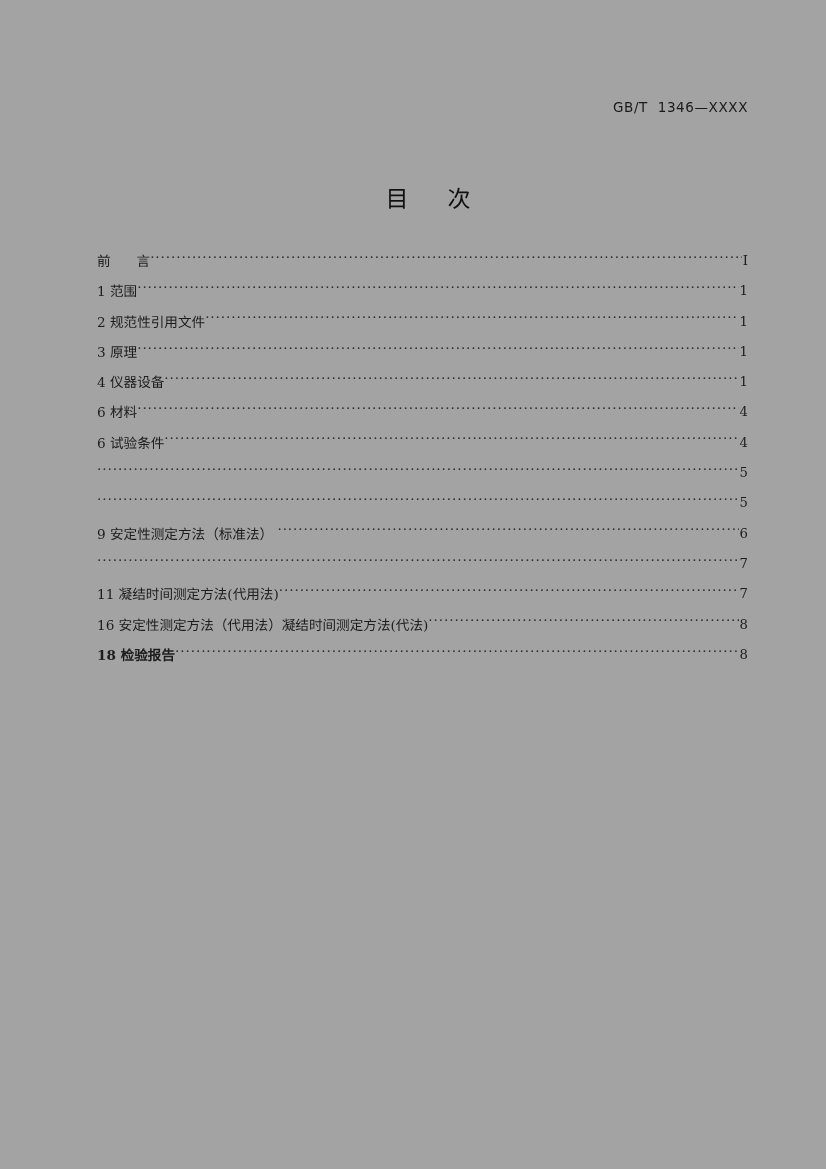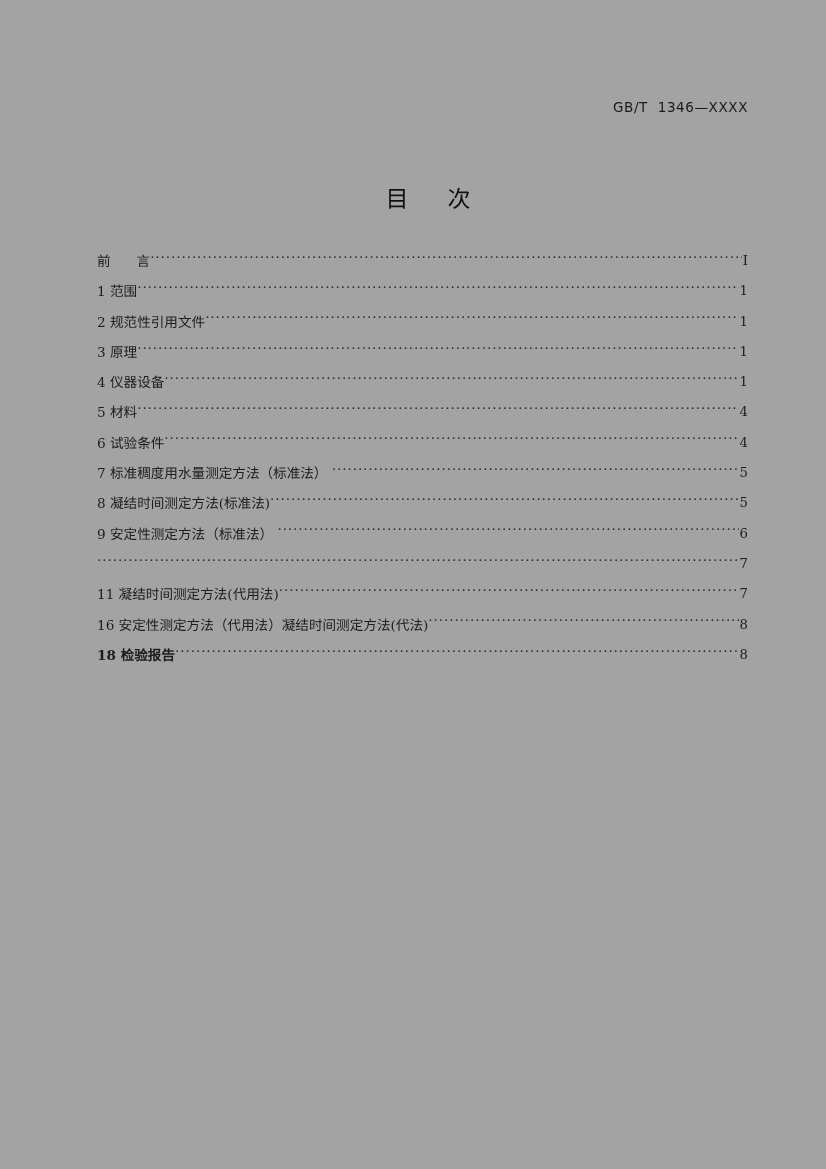--- a/index.html
+++ b/index.html
@@ -108,24 +108,24 @@
   <div class="doc-header">GB/T  1346—XXXX</div>
 
   <div class="toc-title">目    次</div>
 
   <div class="toc" id="toc-list">
       <div class="toc-entry"><span class="toc-label">前      言</span><span class="toc-dots"></span><span class="toc-pageno">I</span></div>
       <div class="toc-entry"><span class="toc-label">1 范围</span><span class="toc-dots"></span><span class="toc-pageno">1</span></div>
       <div class="toc-entry"><span class="toc-label">2 规范性引用文件</span><span class="toc-dots"></span><span class="toc-pageno">1</span></div>
       <div class="toc-entry"><span class="toc-label">3 原理</span><span class="toc-dots"></span><span class="toc-pageno">1</span></div>
       <div class="toc-entry"><span class="toc-label">4 仪器设备</span><span class="toc-dots"></span><span class="toc-pageno">1</span></div>
-      <div class="toc-entry"><span class="toc-label">5 材料</span><span class="toc-dots"></span><span class="toc-pageno">4</span></div>
+      <div class="toc-entry"><span class="toc-label">6 材料</span><span class="toc-dots"></span><span class="toc-pageno">4</span></div>
       <div class="toc-entry"><span class="toc-label">6 试验条件</span><span class="toc-dots"></span><span class="toc-pageno">4</span></div>
-      <div class="toc-entry"><span class="toc-label">7 标准稠度用水量测定方法（标准法） </span><span class="toc-dots"></span><span class="toc-pageno">5</span></div>
-      <div class="toc-entry"><span class="toc-label">8 凝结时间测定方法(标准法)</span><span class="toc-dots"></span><span class="toc-pageno">5</span></div>
+      <div class="toc-entry"><span class="toc-dots"></span><span class="toc-pageno">5</span></div>
+      <div class="toc-entry"><span class="toc-dots"></span><span class="toc-pageno">5</span></div>
       <div class="toc-entry"><span class="toc-label">9 安定性测定方法（标准法） </span><span class="toc-dots"></span><span class="toc-pageno">6</span></div>
       <div class="toc-entry"><span class="toc-dots"></span><span class="toc-pageno">7</span></div>
       <div class="toc-entry"><span class="toc-label">11 凝结时间测定方法(代用法)</span><span class="toc-dots"></span><span class="toc-pageno">7</span></div>
       <div class="toc-entry"><span class="toc-label">16 安定性测定方法（代用法）凝结时间测定方法(代法)</span><span class="toc-dots"></span><span class="toc-pageno">8</span></div>
       <div class="toc-entry emphasis"><span class="toc-label">18 检验报告</span><span class="toc-dots"></span><span class="toc-pageno">8</span></div>
     </div>
 
 </div>
 
 </body></html>

